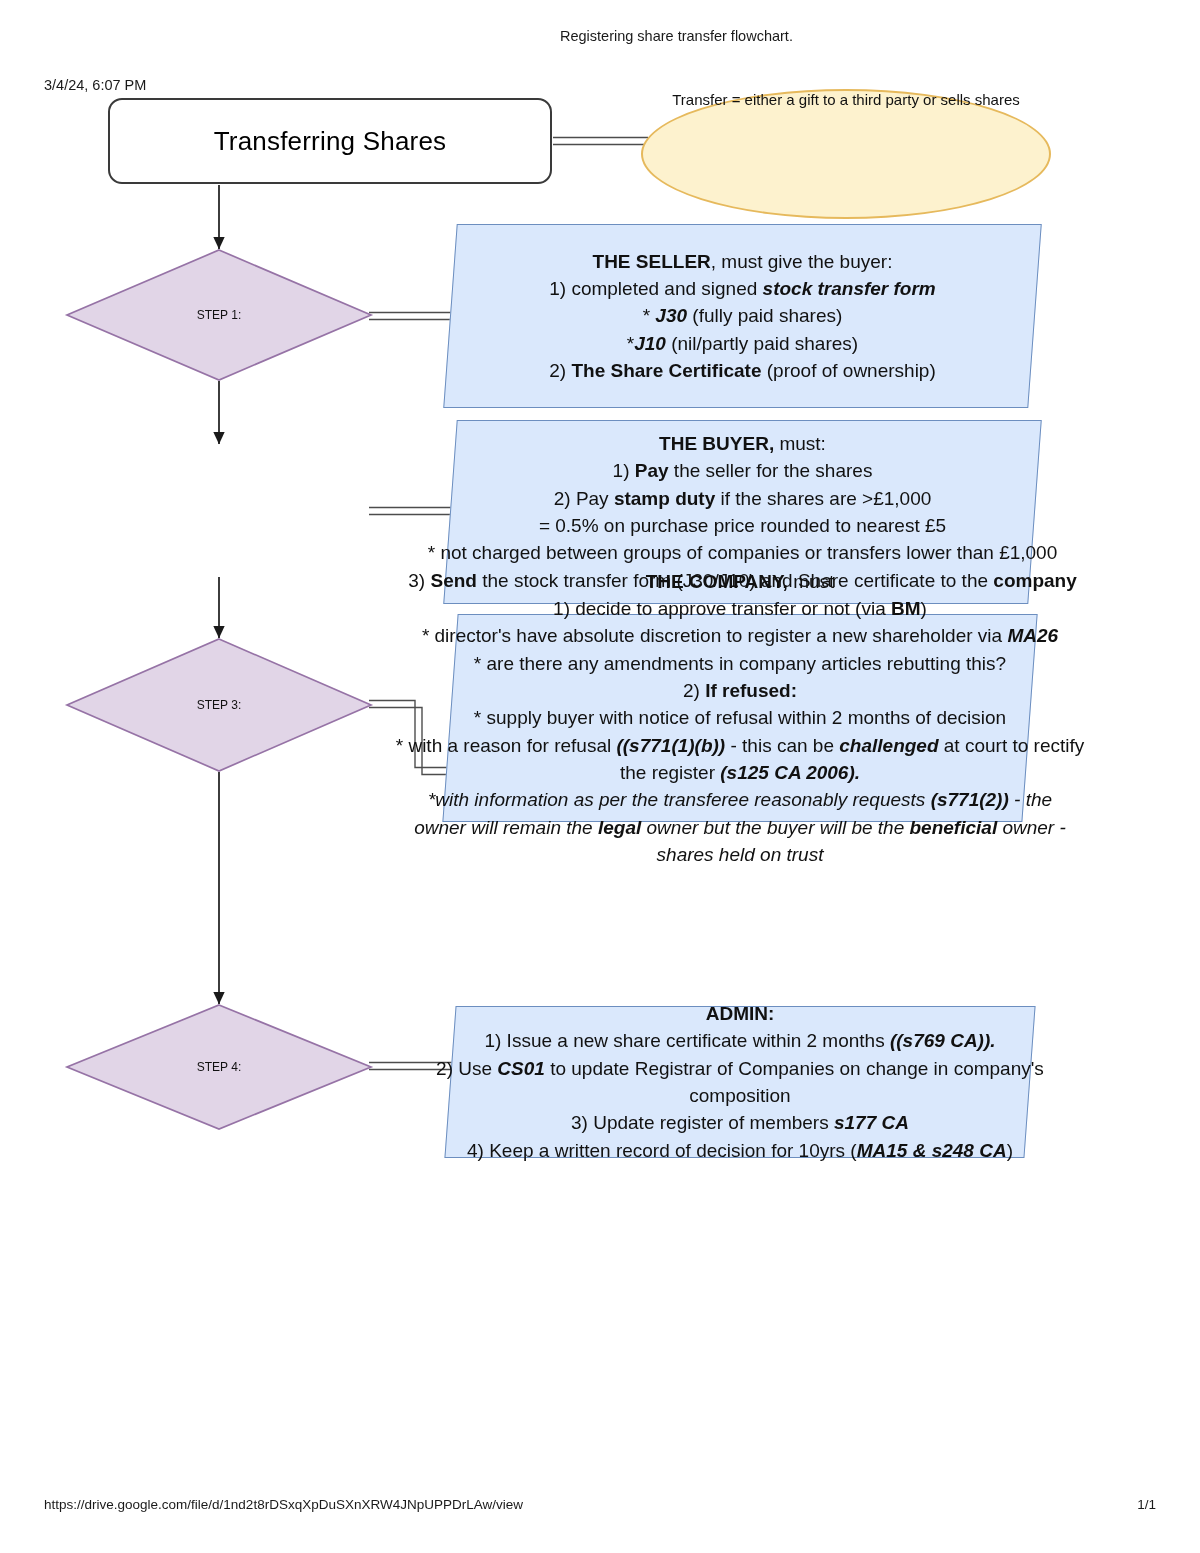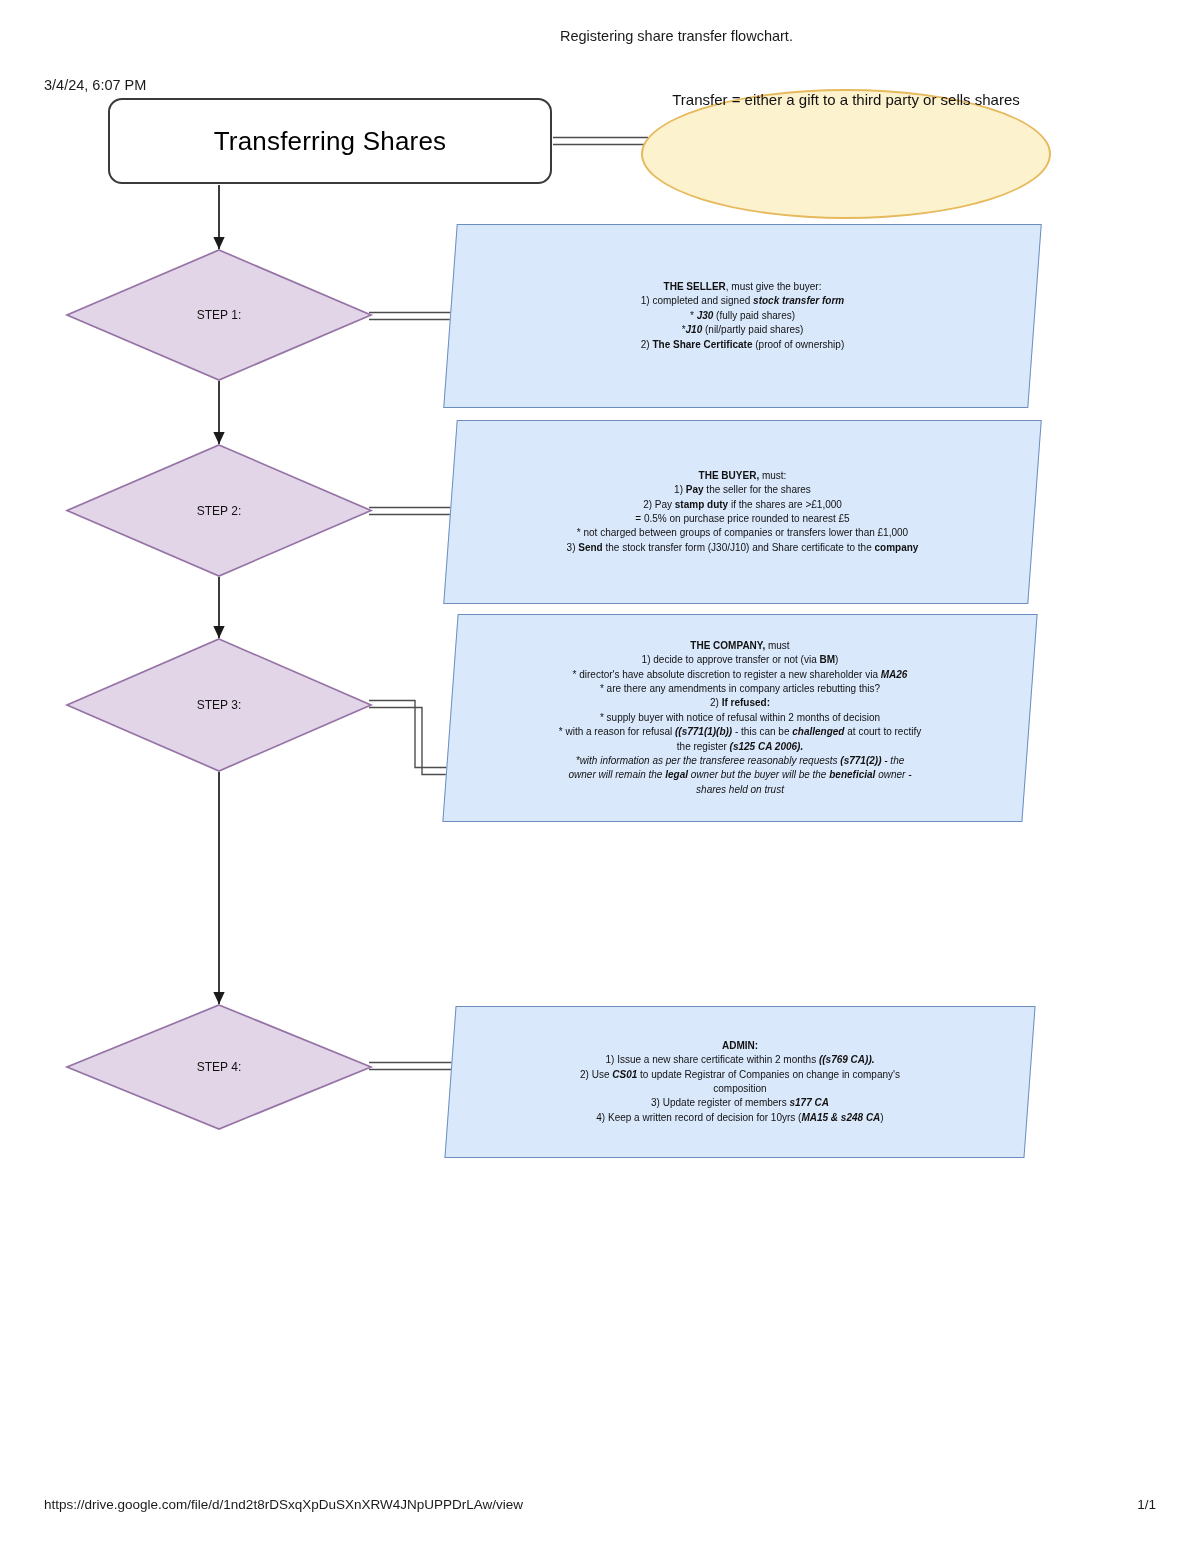--- a/index.html
+++ b/index.html
@@ -101,21 +101,21 @@
   }
   .note .body {
     position: absolute;
     left: -14px; right: -14px;
     top: 0; bottom: 0;
     display: flex; align-items: center; justify-content: center;
     z-index: 2;
   }
   .note .lines {
     text-align: center;
-    font-size: 10px;
+    font-size: 19px;
     line-height: 1.44;
     color: #111;
     white-space: nowrap;
   }
   .note .lines .ln { display: block; }
   .note .lines b { font-weight: bold; }
   .note .lines i { font-style: italic; }
   .note .lines .bi { font-weight: bold; font-style: italic; text-align: right; }
   .note .lines .italicline { font-style: italic; }
 
@@ -185,26 +185,20 @@
     <span class="label">Transfer = either a gift to a third party or sells shares</span>
   </div>
 
   <div class="node diamond" style="left:66px; top:249px; width:306px; height:132px;">
     <svg class="dia-svg" viewBox="0 0 306 132" preserveAspectRatio="none">
       <polygon points="153,1 305,66 153,131 1,66" fill="#e1d5e7" stroke="#9673a6" stroke-width="1.7"></polygon>
     </svg>
     <span class="label">STEP 1:</span>
   </div>
 
-  <div class="node diamond" style="left:66px; top:444px; width:306px; height:133px;">
-    <svg class="dia-svg" viewBox="0 0 306 133" preserveAspectRatio="none">
-      <polygon points="153,1 305,66.5 153,132 1,66.5" fill="#e1d5e7" stroke="#9673a6" stroke-width="1.7"></polygon>
-    </svg>
-    <span class="label">STEP 2:</span>
-  </div>
 
   <div class="node diamond" style="left:66px; top:638px; width:306px; height:134px;">
     <svg class="dia-svg" viewBox="0 0 306 134" preserveAspectRatio="none">
       <polygon points="153,1 305,67 153,133 1,67" fill="#e1d5e7" stroke="#9673a6" stroke-width="1.7"></polygon>
     </svg>
     <span class="label">STEP 3:</span>
   </div>
 
   <div class="node diamond" style="left:66px; top:1004px; width:306px; height:126px;">
     <svg class="dia-svg" viewBox="0 0 306 126" preserveAspectRatio="none">

